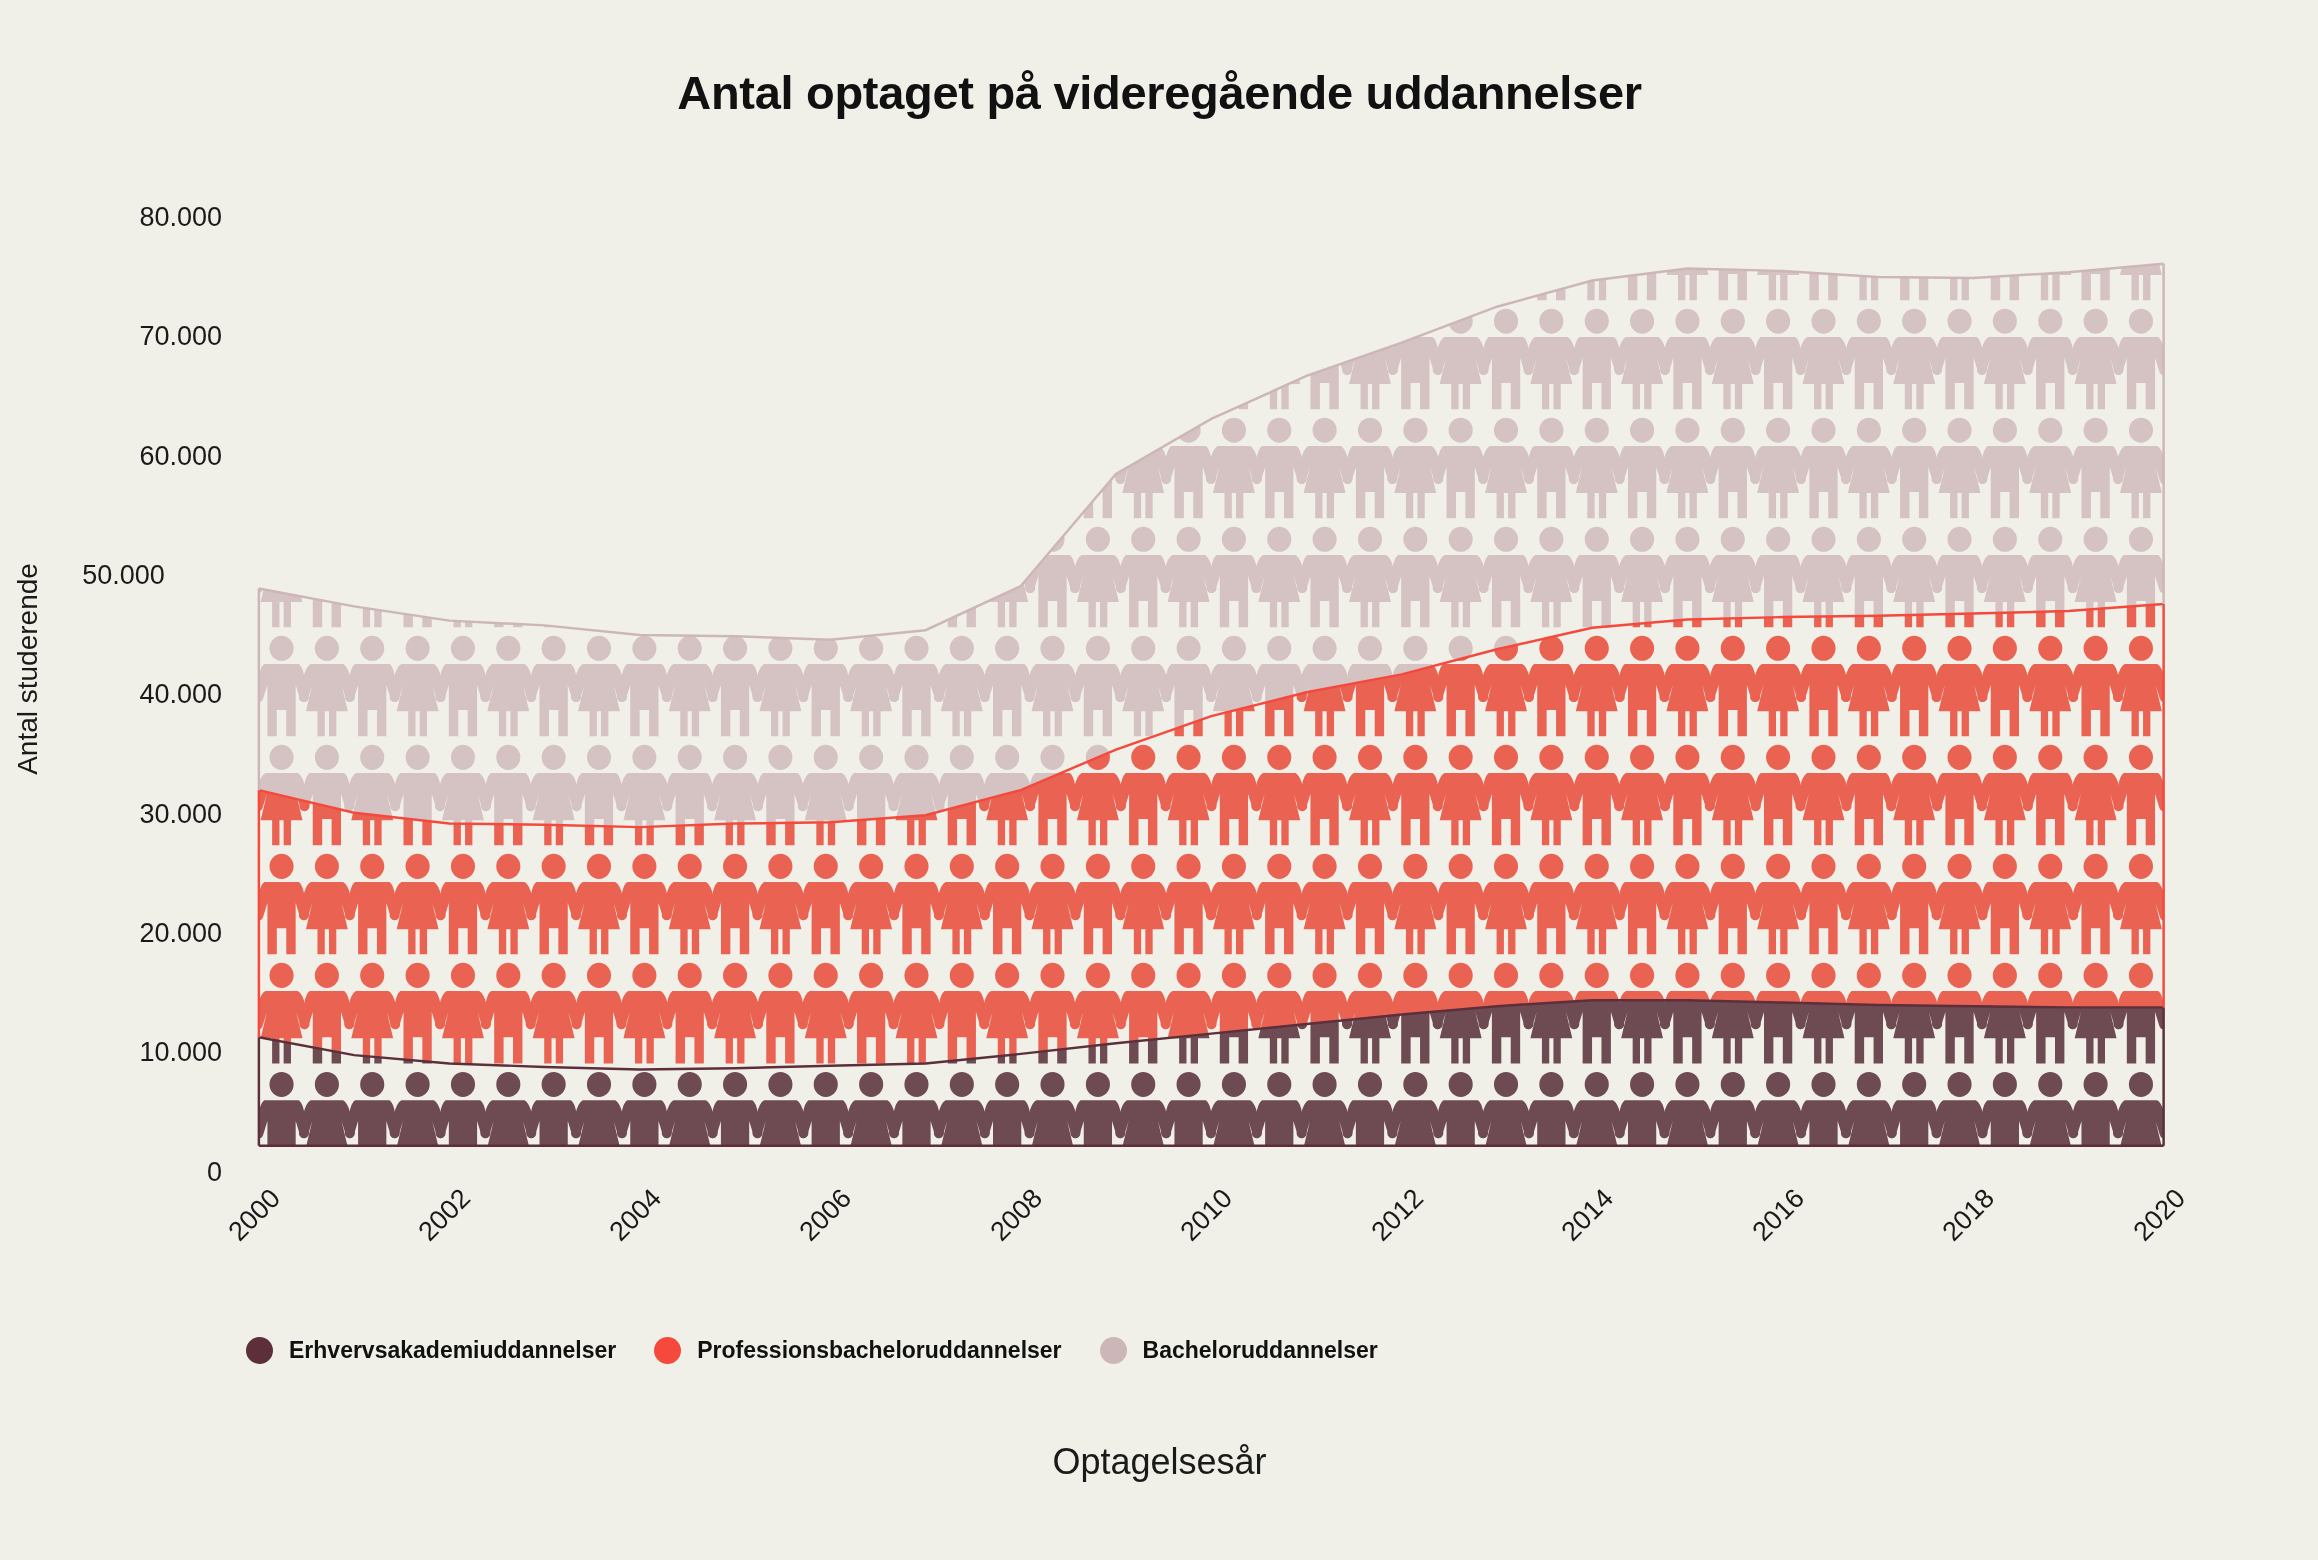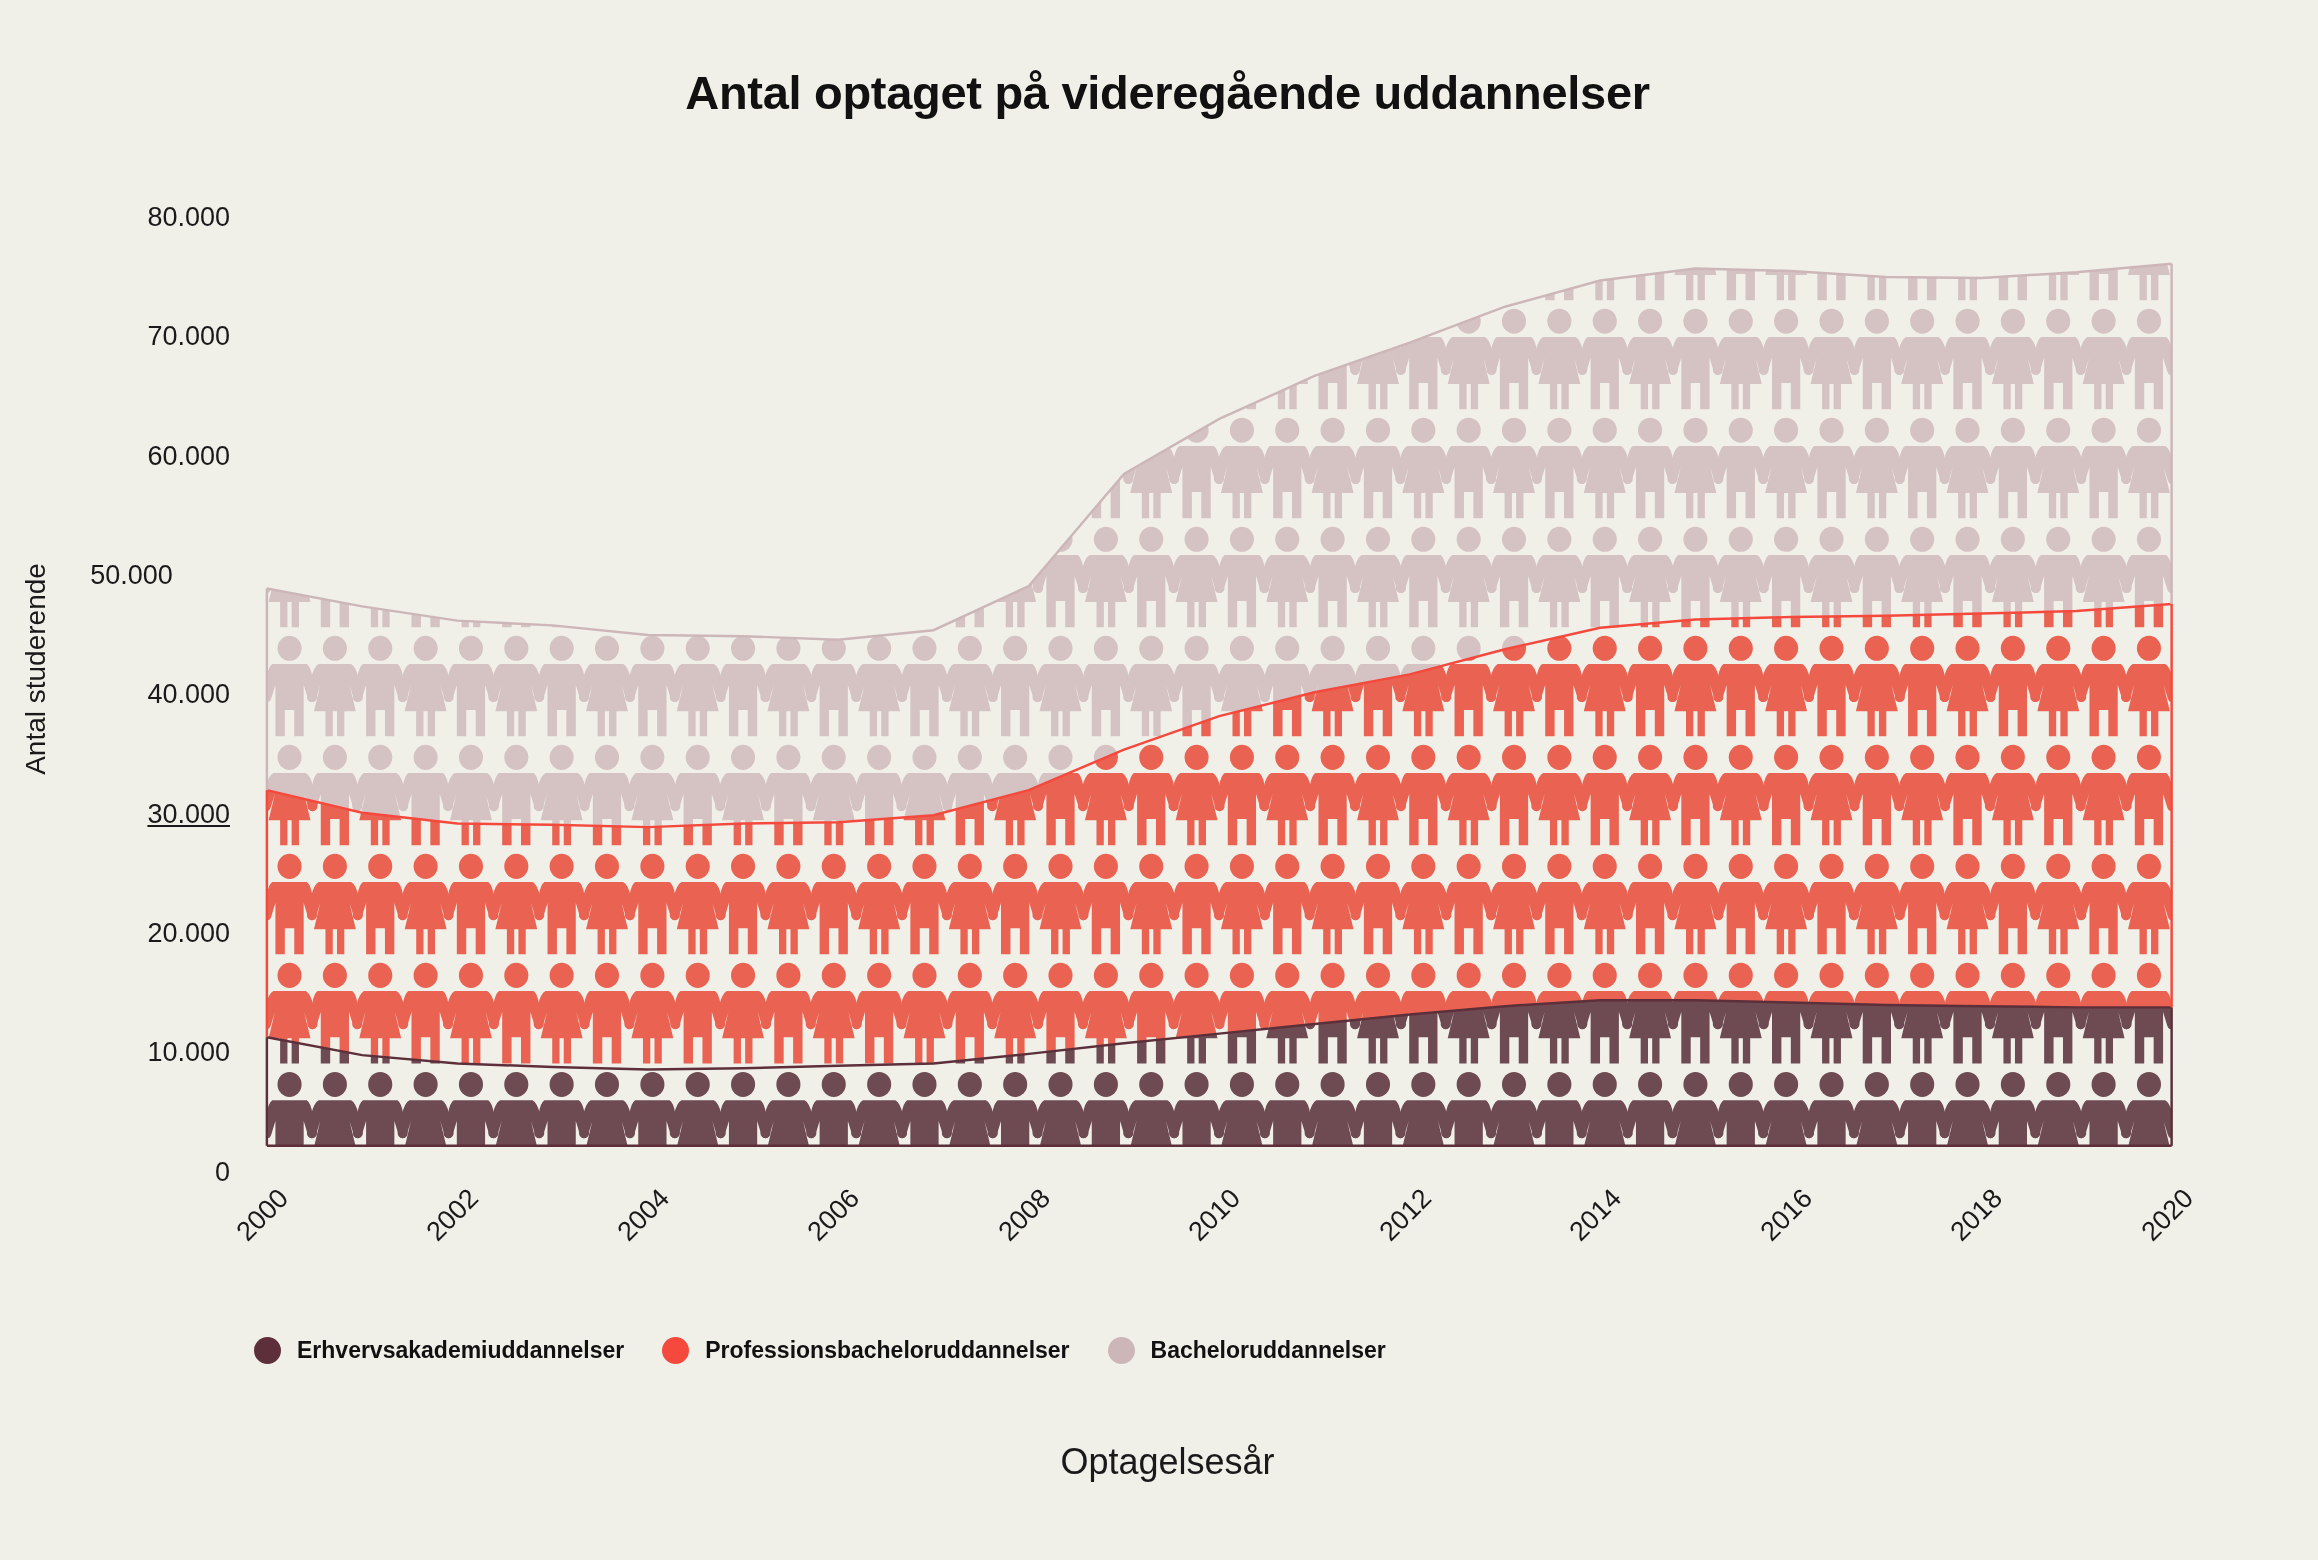--- a/index.html
+++ b/index.html
@@ -10,21 +10,21 @@
   body {
     width: 2319px;
     height: 1561px;
     font-family: "Liberation Sans", sans-serif;
     color: #1a1a1a;
     overflow: hidden;
     position: relative;
   }
   #stage {
     position: absolute;
-    left: 8px; top: 0;
+    left: 0; top: 0;
     width: 1914px;
     height: 1561px;
     background: #f0f0e9;
   }
   #chart-title {
     position: absolute;
     left: 0;
     top: 65px;
     width: 2319px;
     text-align: center;
@@ -107,21 +107,21 @@
 
   <div id="chart-title">Antal optaget på videregående uddannelser</div>
 
   <div id="ylabel">Antal studerende</div>
   <div id="xlabel">Optagelsesår</div>
 
   <div id="ytick-layer">
       <div class="ytick-label" style="left: 25px; top: 1130px;">0</div>
       <div class="ytick-label" style="left: 25px; top: 1010px;">10.000</div>
       <div class="ytick-label" style="left: 25px; top: 891px; text-align: right;">20.000</div>
-      <div class="ytick-label" style="left: 25px; top: 772px; text-decoration: underline;">30.000</div>
+      <div class="ytick-label" style="left: 25px; top: 772px;">30.000</div>
       <div class="ytick-label" style="left: 25px; top: 652px;">40.000</div>
       <div class="ytick-label" style="left: 25px; top: 533px; text-align: center;">50.000</div>
       <div class="ytick-label" style="left: 25px; top: 414px;">60.000</div>
       <div class="ytick-label" style="left: 25px; top: 294px;">70.000</div>
       <div class="ytick-label" style="left: 25px; top: 175px;">80.000</div>
     </div>
   <div id="xtick-layer">
       <div class="xtick-label" style="left: 154px; top: 1183px; width: 111px;">2000</div>
       <div class="xtick-label" style="left: 344px; top: 1183px; width: 111px;">2002</div>
       <div class="xtick-label" style="left: 535px; top: 1183px; width: 111px;">2004</div>

